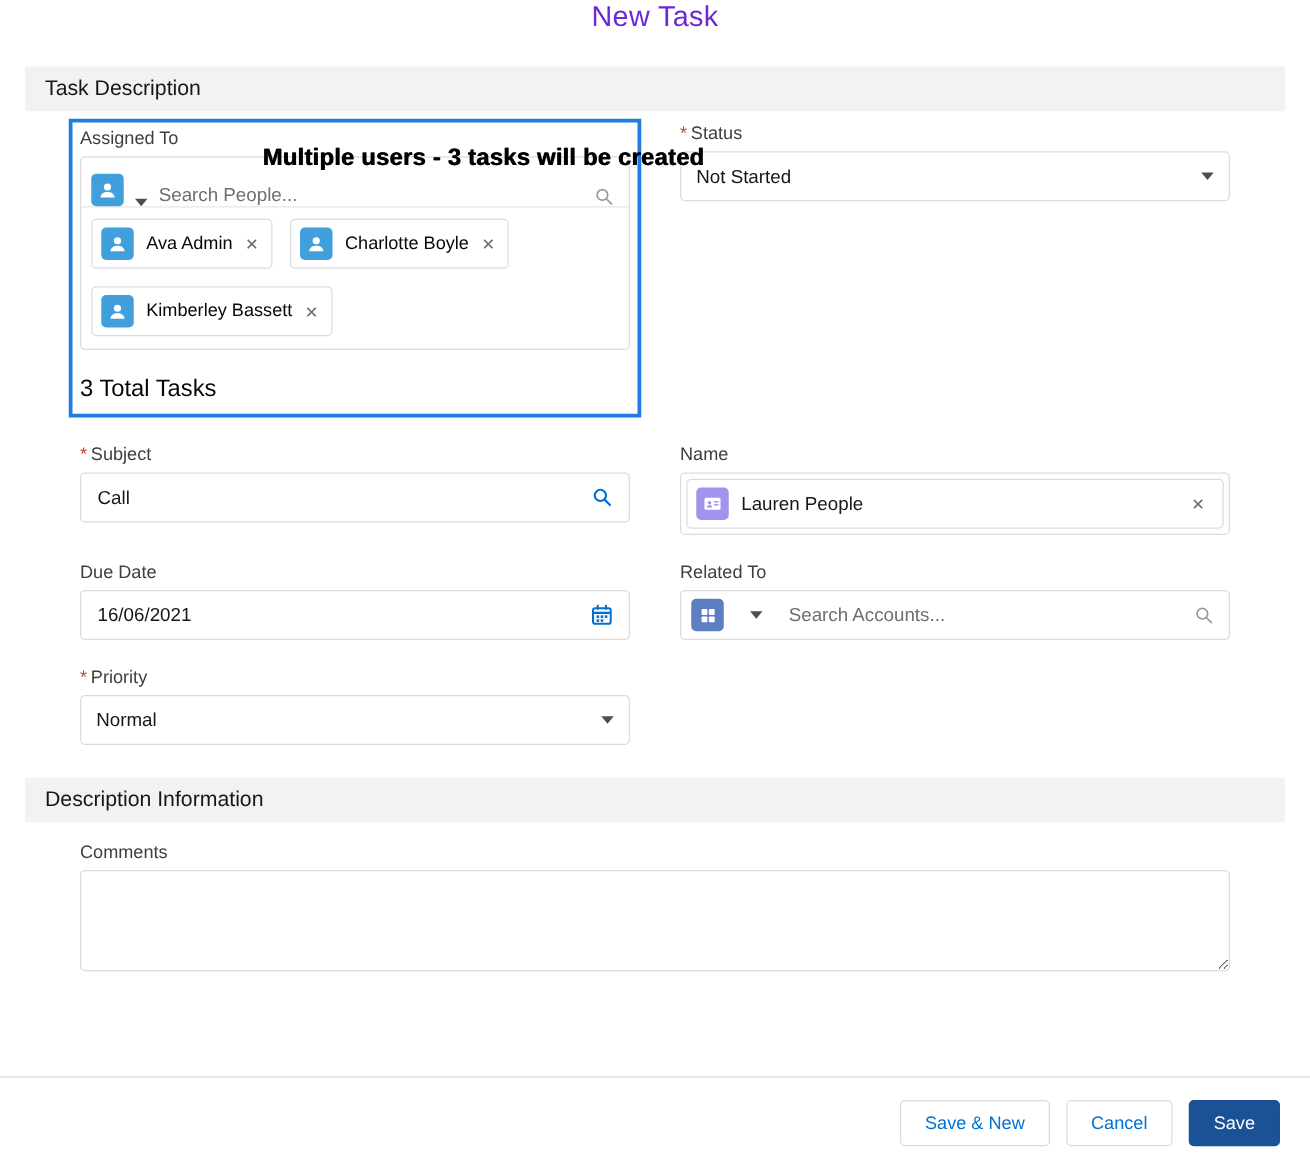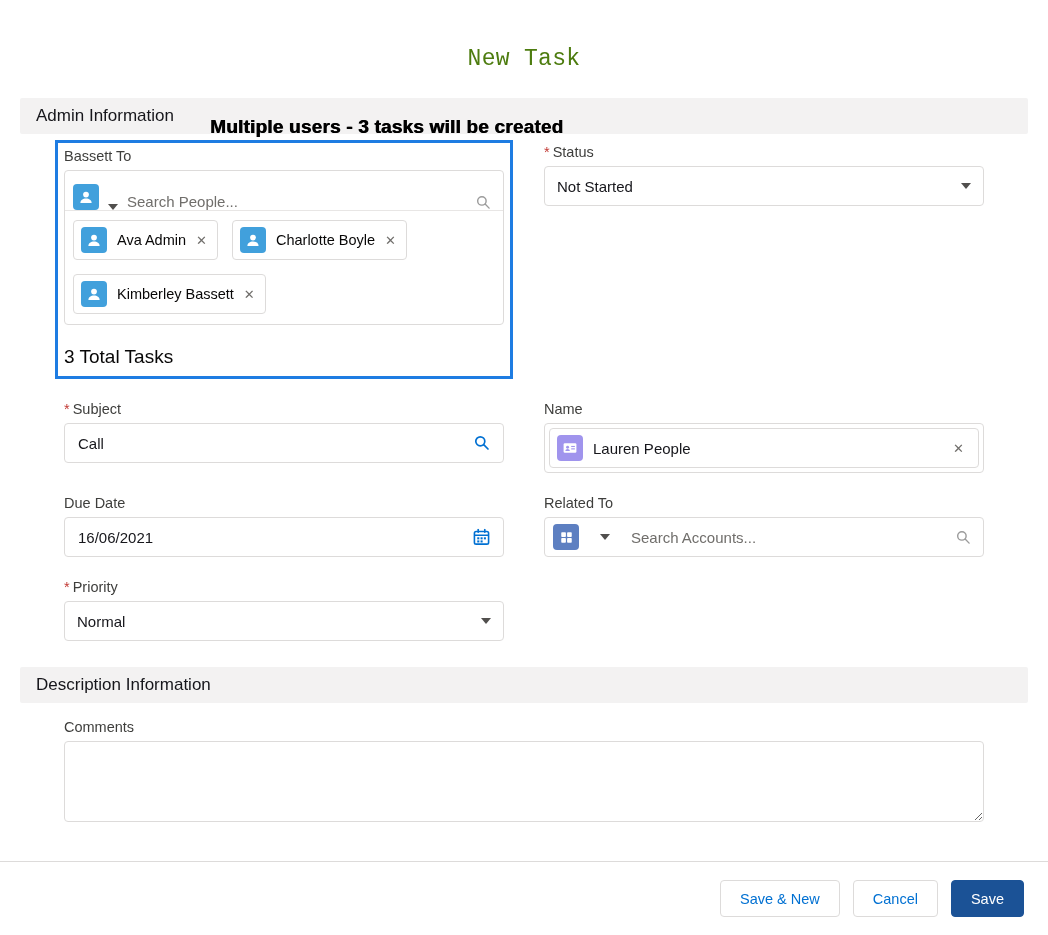--- a/index.html
+++ b/index.html
@@ -6,26 +6,24 @@
   html, body { width: 1048px; height: 935px; }
   body {
     background: #ffffff;
     font-family: "Liberation Sans", "DejaVu Sans", sans-serif;
     color: #080707;
     position: relative;
     overflow: hidden;
   }
   .modal-title {
     text-align: center;
-    padding-top: 46px;
     font-size: 23px;
     font-weight: 400;
-    color: #4d7c0f;
+    color: #6d28d9;
     letter-spacing: 0.3px;
-    font-family: Liberation Mono, monospace;
   }
   .section-header {
     margin: 26px 20px 0 20px;
     background: var(--section-bg, #f3f2f2);
     height: 36px;
     line-height: 36px;
     padding-left: 16px;
     font-size: 17px;
     color: #16161b;
     border-radius: 2px;
@@ -234,29 +232,29 @@
     color: #fff;
   }
 </style>
 </head>
 <body>
 
 <div>
 
   <h1 class="modal-title">New Task</h1>
 
-  <div class="section-header">Admin Information</div>
+  <div class="section-header">Task Description</div>
 
   <div class="annotation-note">Multiple users - 3 tasks will be created</div>
 
   <div class="form-grid">
 
     <div class="col1">
       <div class="annotation-box">
-        <label class="field-label">Bassett To</label>
+        <label class="field-label">Assigned To</label>
         <div class="multiselect">
           <div class="ms-input-row">
             <span class="avatar user">
               <svg viewBox="0 0 20 20" width="16" height="16">
                   <circle cx="10" cy="7" r="3.6" fill="#fff"></circle>
                   <path d="M3 17.5c0-3.6 3.1-5.6 7-5.6s7 2 7 5.6z" fill="#fff"></path>
                 </svg>
             </span>
             <span class="chevron"></span>
             <input class="ghost-input" placeholder="Search People..." style="">

